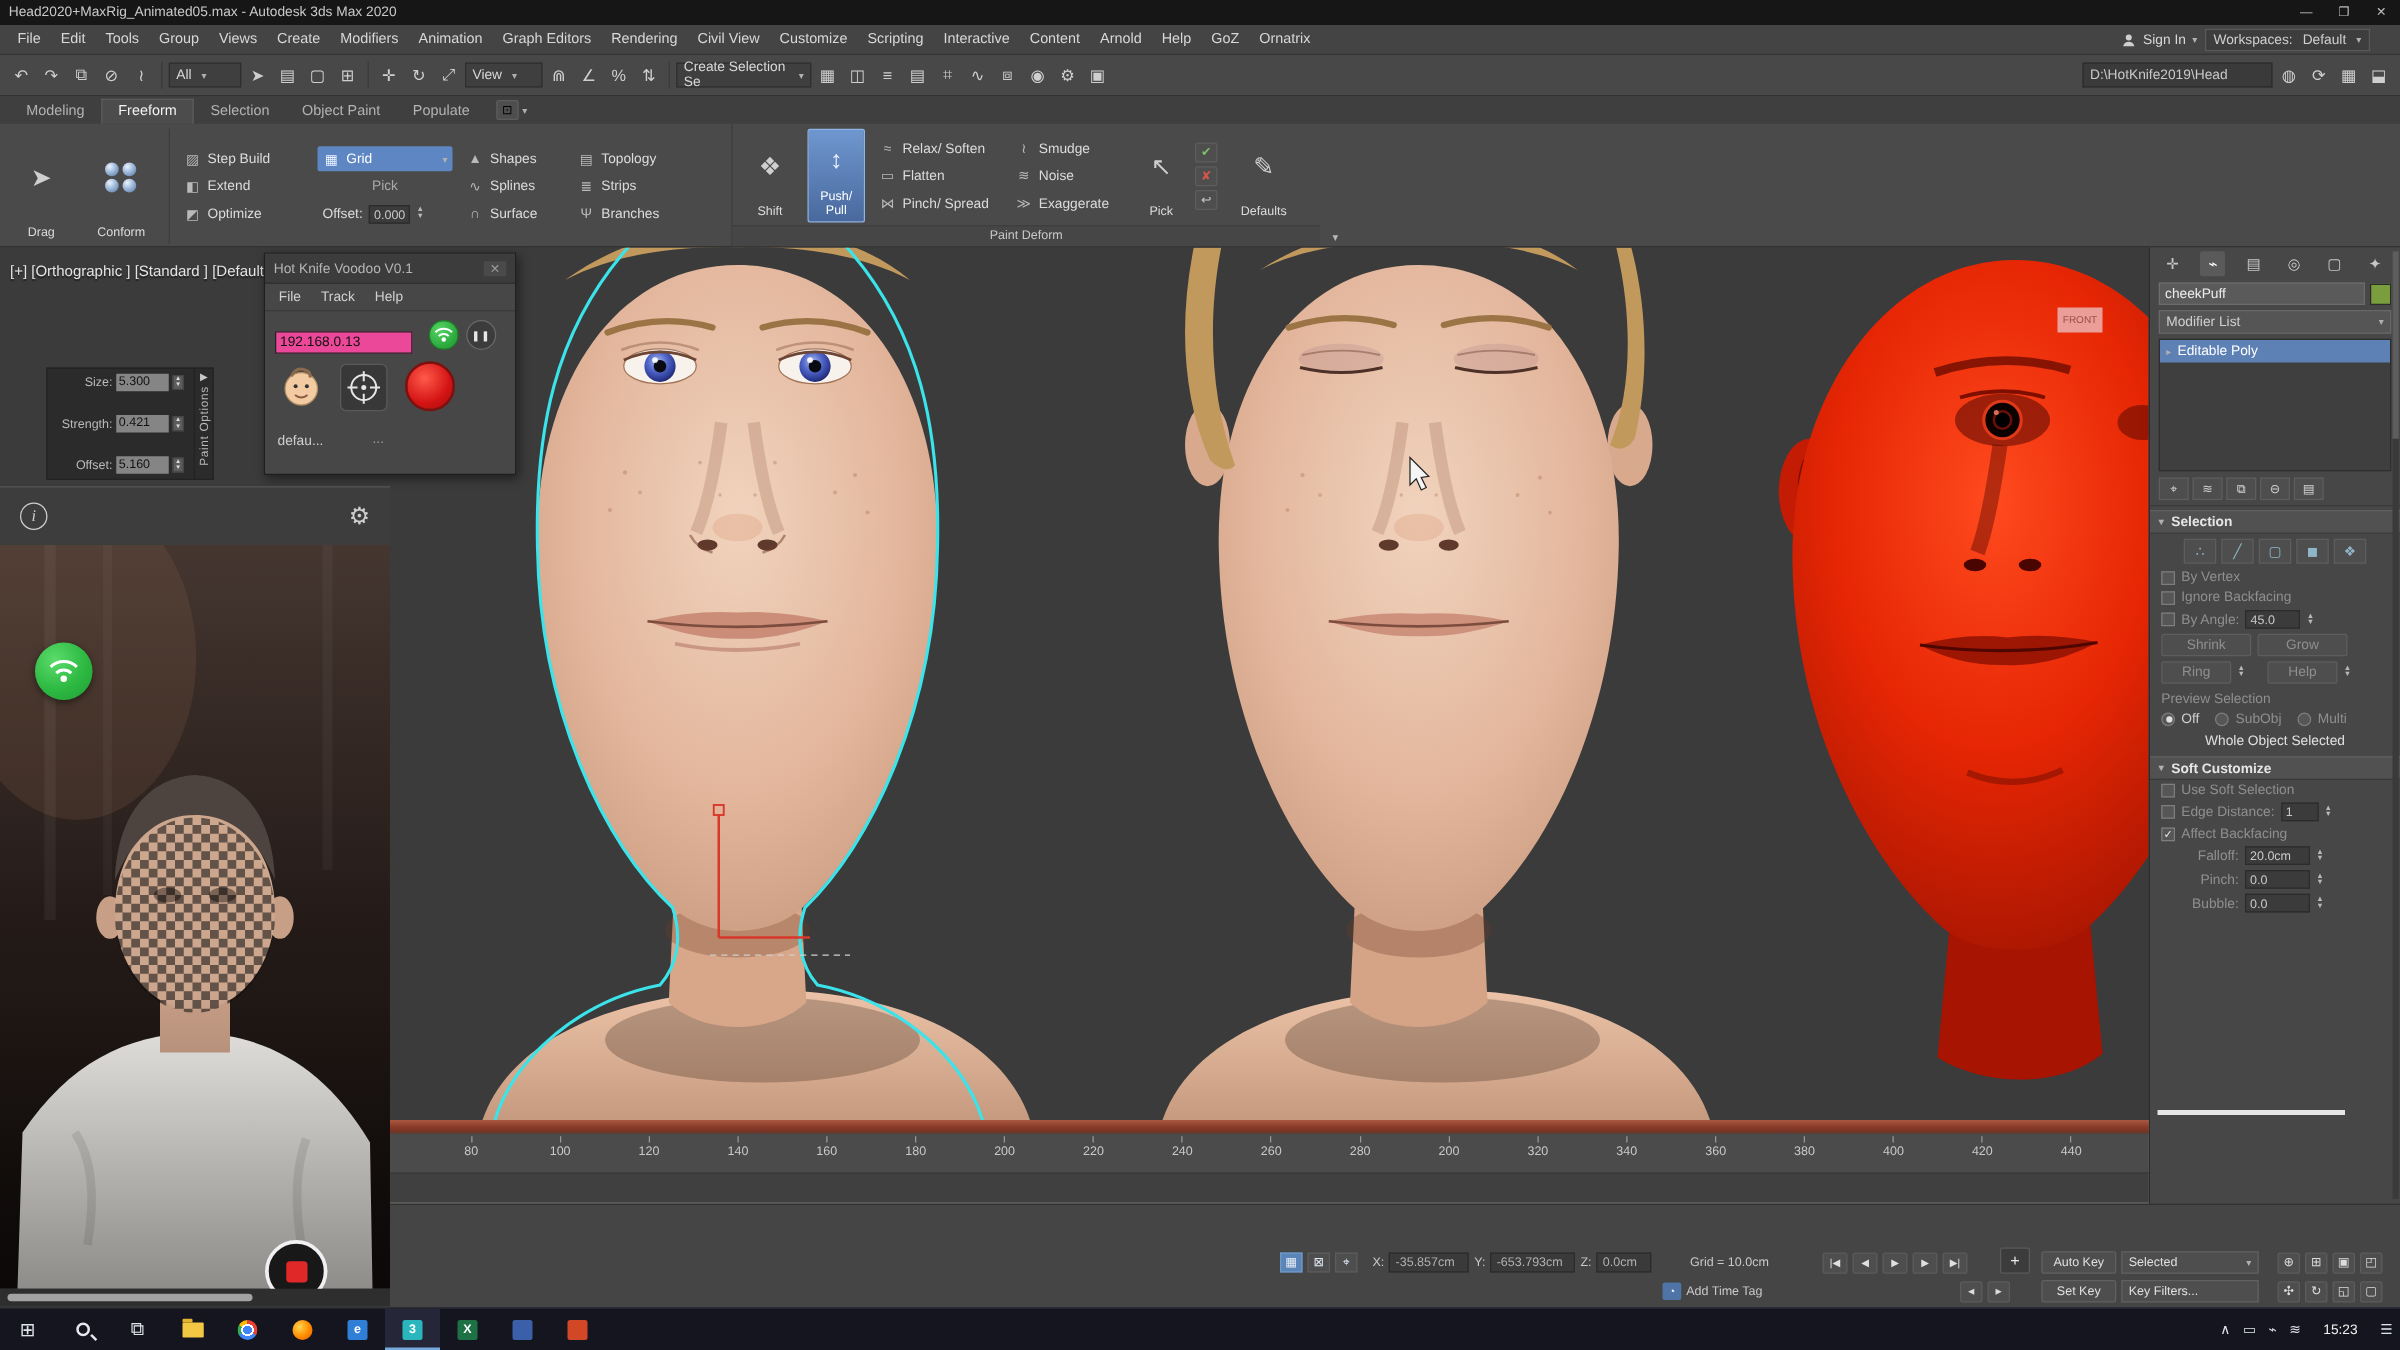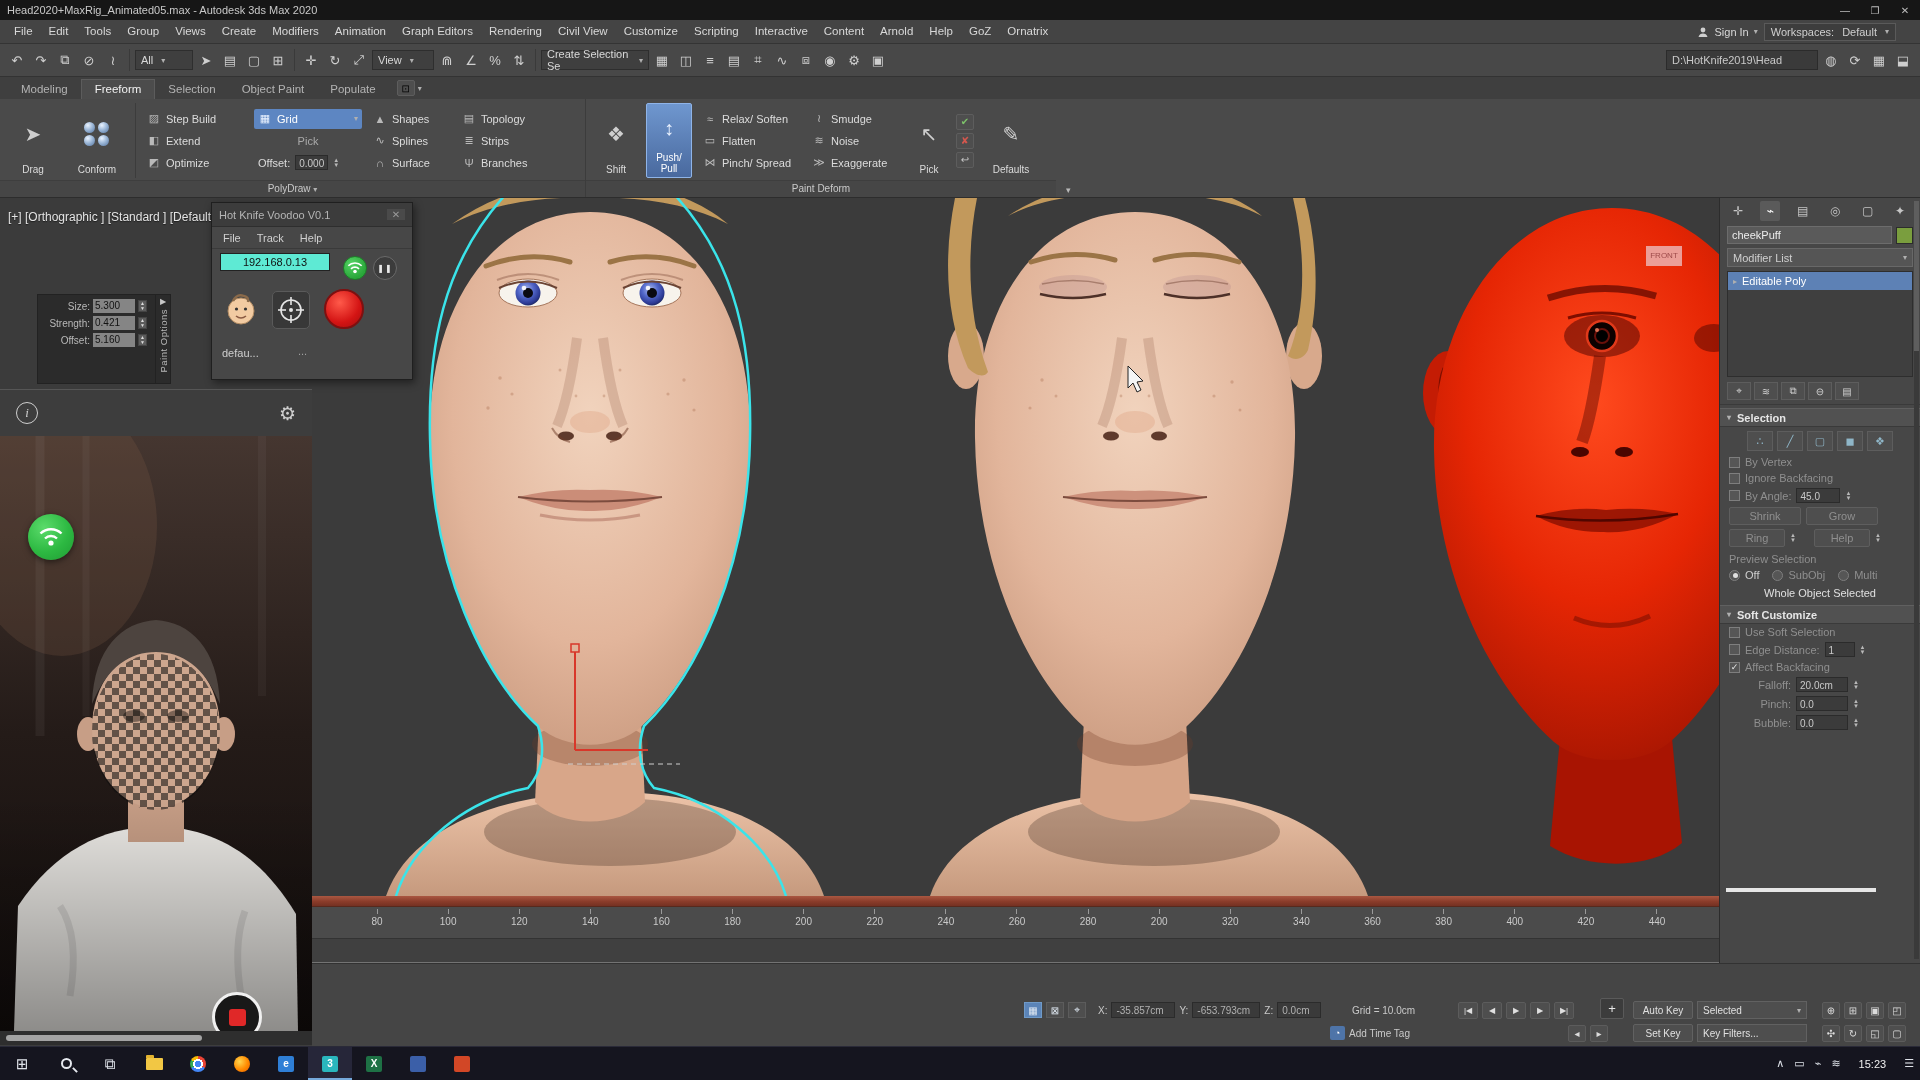--- a/index.html
+++ b/index.html
@@ -59,39 +59,39 @@
   .minibtn { width:18px; height:16px; display:flex; align-items:center; justify-content:center; background:#4e4e4e; border:1px solid #5d5d5d; border-radius:2px; font-size:10px; }
   #ribbon-collapse { align-self:flex-end; margin:0 0 2px 10px; color:#b9b9b9; font-size:9px; }
 
   
   #viewport { position:absolute; left:0; top:198px; width:1719px; height:698px; background:#3b3b3b; overflow:hidden; }
   #vplabel { position:absolute; left:8px; top:12px; font-size:12px; color:#e4e4e4; z-index:4; text-shadow:0 1px 1px rgba(0,0,0,.5); }
   #fronttag { position:absolute; left:1646px; top:48px; width:36px; height:20px; background:rgba(236,184,184,.82); color:#9e4a4a; font-size:8px; text-align:center; line-height:20px; z-index:3; }
 
   
   #caddy { position:absolute; left:37px; top:96px; width:134px; height:90px; background:rgba(42,42,42,.92); border:1px solid #222; z-index:6; display:flex; }
-  #caddy .rows { flex:1; display:flex; flex-direction:column; justify-content:flex-start; gap:3px; padding:4px; }
+  #caddy .rows { flex:1; display:flex; flex-direction:column; justify-content:flex-start; gap:19px; padding:4px; }
   .caddy-row { display:flex; align-items:center; gap:3px; }
   .caddy-row .cl { width:48px; text-align:right; font-size:10px; color:#b9b9b9; }
   .caddy-row .cv { width:42px; height:14px; background:#858585; color:#121212; font-size:10px; line-height:14px; padding:0 2px; }
   .cspin { display:inline-flex; flex-direction:column; background:#5c5c5c; border:1px solid #444; }
   .cspin i { font-style:normal; font-size:5px; line-height:5px; color:#ddd; padding:0 1px; }
   #caddy .side { width:15px; border-left:1px solid #222; display:flex; flex-direction:column; align-items:center; padding-top:2px; }
   #caddy .side .exp { font-size:8px; color:#c9c9c9; }
   #caddy .vlabel { writing-mode:vertical-rl; transform:rotate(180deg); font-size:9.5px; color:#b9b9b9; margin-top:3px; letter-spacing:.5px; }
 
   
   #hotknife { position:absolute; left:211px; top:4px; width:202px; height:178px; background:#474747; border:1px solid #1f1f1f; box-shadow:2px 3px 8px rgba(0,0,0,.45); z-index:8; }
   #hk-title { height:24px; background:#3c3c3c; border-bottom:1px solid #2e2e2e; display:flex; align-items:center; padding:0 7px; }
   #hk-title .t { font-size:11px; color:#b5b5b5; }
   #hk-title .x { margin-left:auto; color:#9a9a9a; font-size:10px; width:18px; text-align:center; background:#4a4a4a; }
   #hk-menu { height:22px; display:flex; align-items:center; gap:2px; padding:0 4px; border-bottom:1px solid #3a3a3a; }
   #hk-menu span { font-size:11px; color:#d0d0d0; padding:0 7px; }
   #hk-body { position:relative; height:130px; }
-  #hk-ip { position:absolute; left:8px; top:4px; width:110px; height:18px; background:#5eead4; border:1px solid #222; color:#111; font-size:11px; padding:0 3px; font-family:"Liberation Sans",sans-serif;text-align:center; }
+  #hk-ip { position:absolute; left:8px; top:16px; width:110px; height:18px; background:#ec4899; border:1px solid #222; color:#111; font-size:11px; padding:0 3px; font-family:"Liberation Sans",sans-serif; }
   .hk-circle { position:absolute; width:24px; height:24px; border-radius:50%; display:flex; align-items:center; justify-content:center; }
   #hk-connect { left:131px; top:7px; background:radial-gradient(circle at 35% 30%, #55d465, #2aa73a 70%); border:1px solid #1d7d28; }
   #hk-pause { left:161px; top:7px; background:#3c3c3c; border:1px solid #6a6a6a; color:#e8e8e8; font-size:8px; letter-spacing:1px; }
   #hk-face { position:absolute; left:12px; top:42px; width:34px; height:36px; }
   #hk-target { position:absolute; left:60px; top:42px; width:38px; height:38px; background:#383838; border:1px solid #5a5a5a; border-radius:5px; display:flex; align-items:center; justify-content:center; }
   #hk-record { position:absolute; left:112px; top:40px; width:40px; height:40px; border-radius:50%; background:radial-gradient(circle at 38% 32%, #ff5a4a, #d41414 60%, #a30d0d); border:2px solid #7e1010; }
   #hk-preset { position:absolute; left:10px; top:98px; font-size:11px; color:#cfcfcf; }
   #hk-dots { position:absolute; left:86px; top:96px; font-size:11px; color:#9f9f9f; }
 
   
@@ -375,21 +375,20 @@
           <div class="rrow">
               <span class="ri">≣</span>
               <span>Strips</span>
             </div>
           <div class="rrow">
               <span class="ri">Ψ</span>
               <span>Branches</span>
             </div>
         </div>
       </div>
-      <div class="rgroup-label"><span>PolyDraw</span> <span class="chev">▾</span></div>
     </div>
     <div class="rsep"></div>
     <div class="rgroup" style="width:470px">
       <div class="rgroup-body">
         <div class="rbig" style="width:46px">
           <span class="ric">❖</span>
           <span>Shift</span>
         </div>
         <div class="rbig active" style="width:46px">
           <span class="ric">↕</span>

